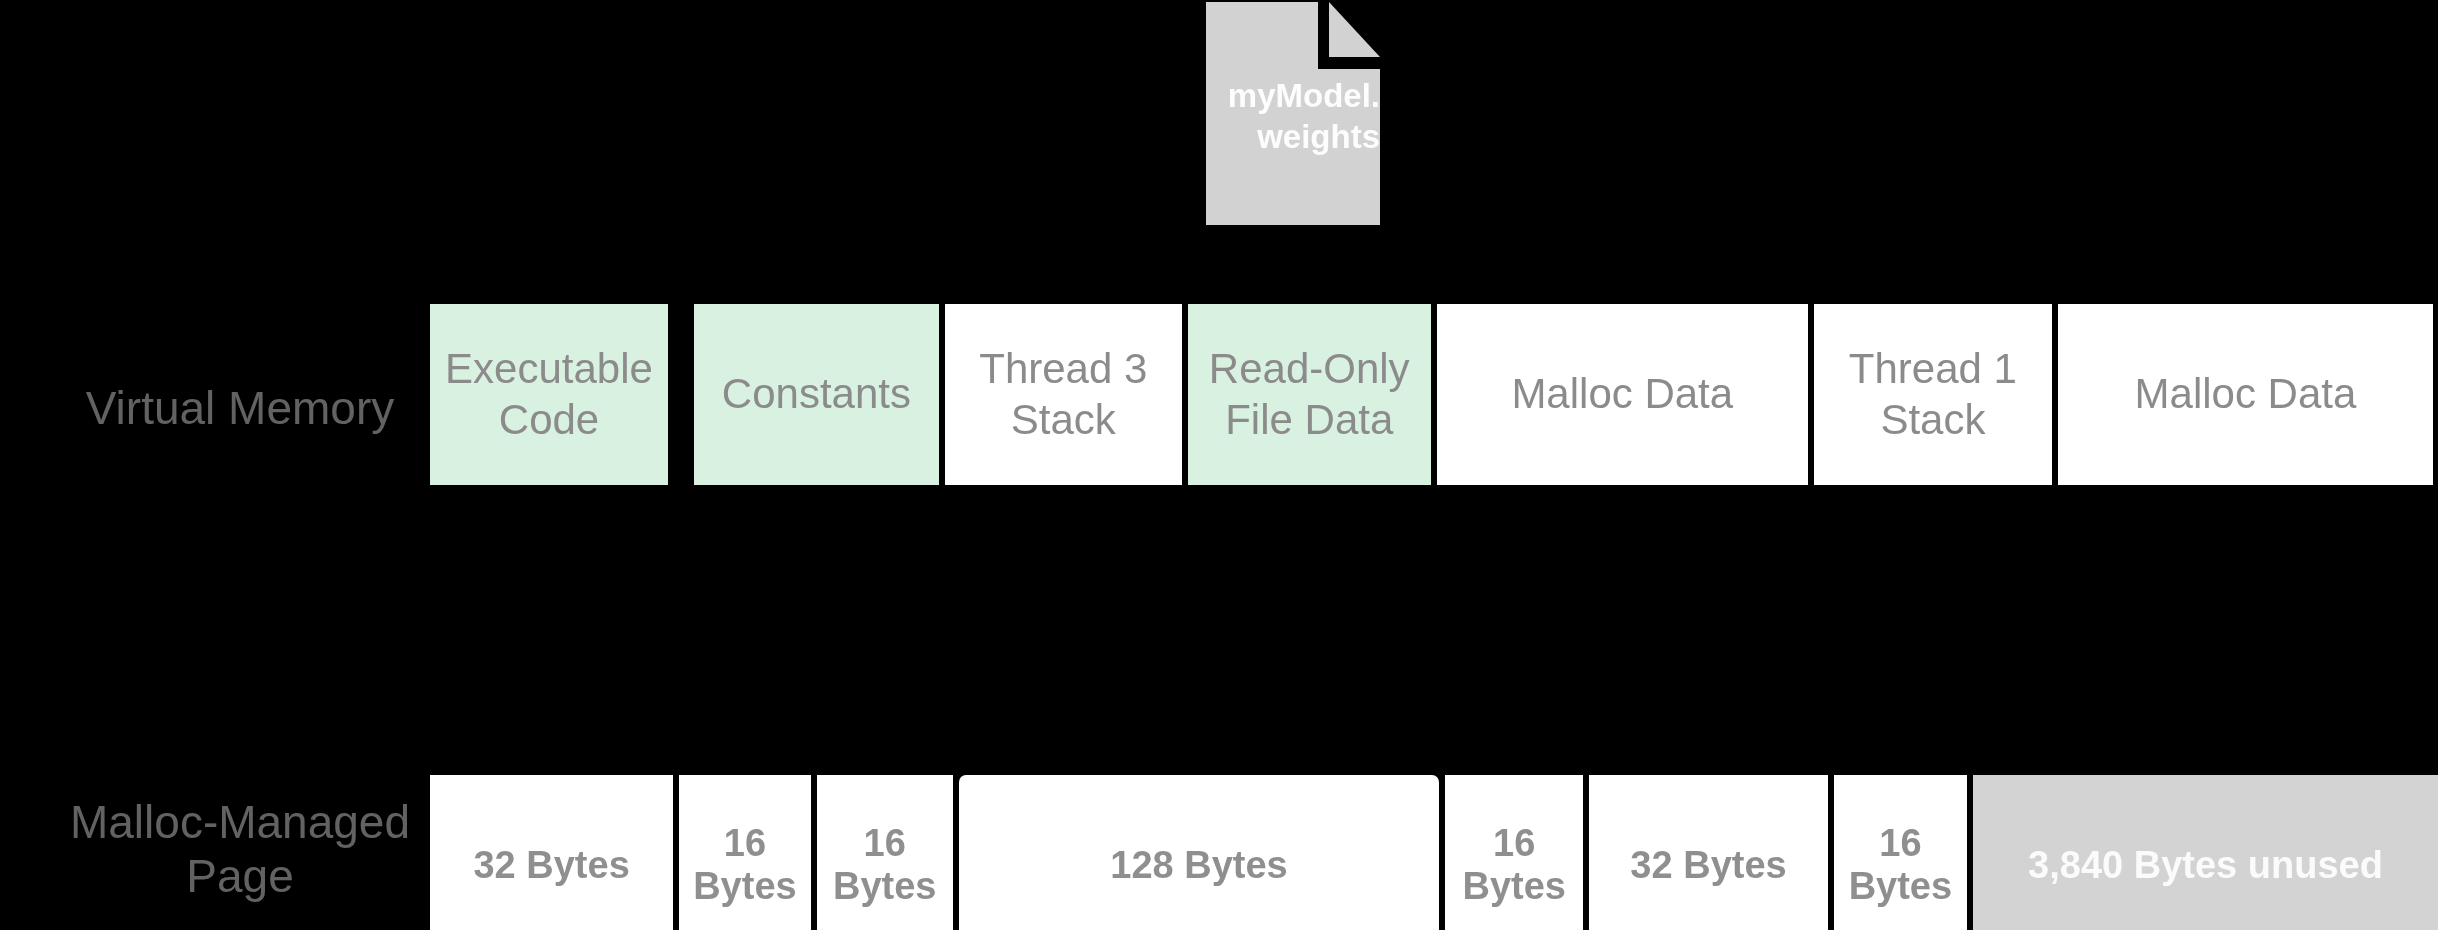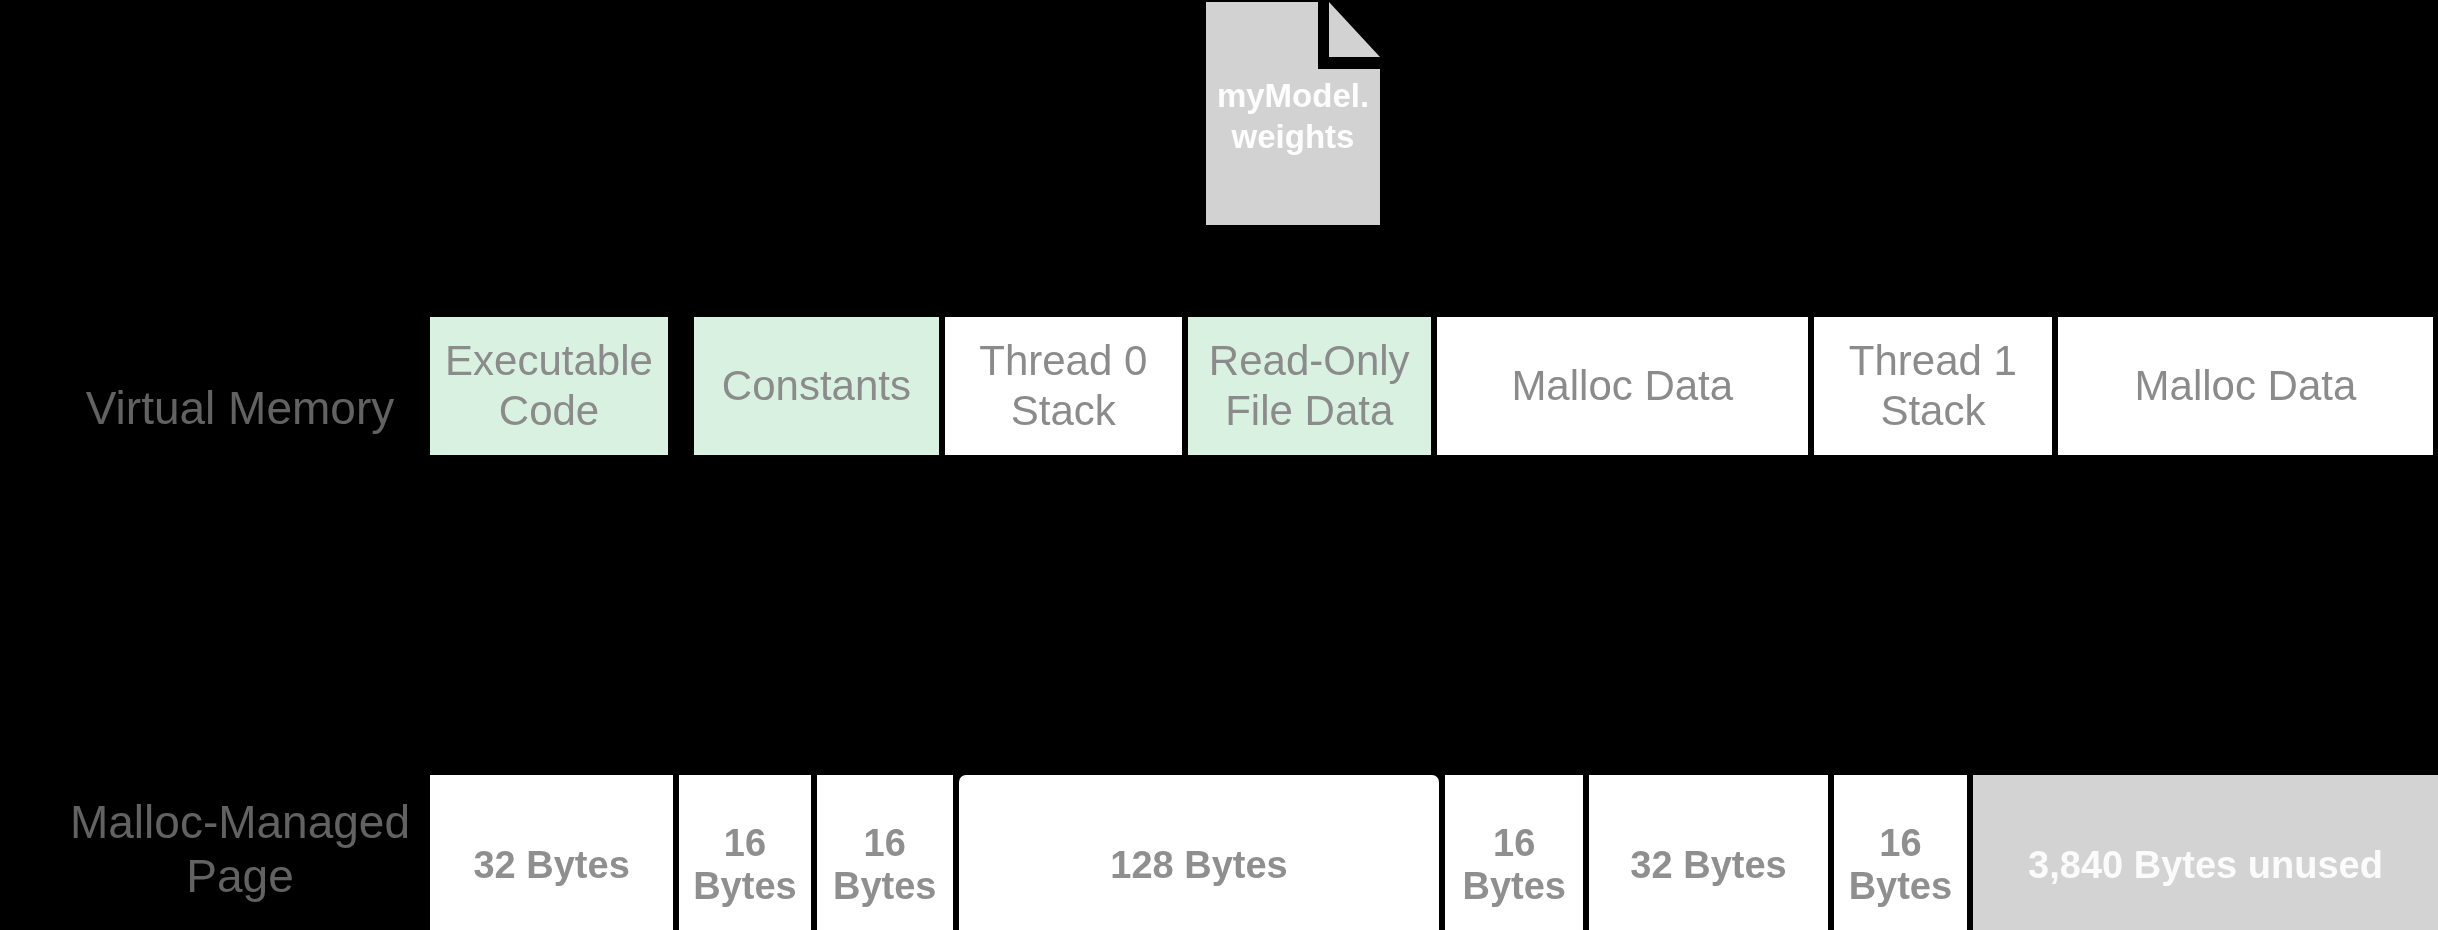--- a/index.html
+++ b/index.html
@@ -24,21 +24,21 @@
     width: 174px;
     height: 223px;
   }
   .file-icon svg { position: absolute; inset: 0; display: block; }
   .file-icon .icon-text {
     position: absolute;
     inset: 0;
     padding-top: 6px;
     display: flex;
     flex-direction: column;
-    align-items: center;
+    align-items: flex-end;
     justify-content: center;
     text-align: center;
     color: #fdfdfd;
     font-size: 33px;
     font-weight: 700;
     line-height: 1.22;
   }
 
   
   .row-label {
@@ -56,23 +56,23 @@
   .row-label.vm { top: 317px; height: 183px; }
   .row-label.mp { top: 775px; height: 148px; padding: 0 20px; box-sizing: border-box; }
 
   .row {
     position: absolute;
     display: flex;
     gap: 6px;
   }
   .row.vm {
     left: 430px;
-    top: 317px;
+    top: 304px;
     width: 2003px;
-    height: 138px;
+    height: 181px;
   }
   .row.mp {
     left: 430px;
     top: 775px;
     width: 2008px;
     height: 180px;
   }
   .seg {
     flex-basis: 0;
     display: flex;
@@ -118,21 +118,21 @@
 
   <div class="row-label vm">Virtual Memory</div>
   <div class="row vm">
       <div class="seg green" style="flex-grow: 240;">
         <span>Executable Code</span>
       </div>
       <div class="seg green" style="flex-grow: 247; margin-left: 20px;">
         <span>Constants</span>
       </div>
       <div class="seg white" style="flex-grow: 239;">
-        <span>Thread 0 Stack</span>
+        <span>Thread 3 Stack</span>
       </div>
       <div class="seg green" style="flex-grow: 245;">
         <span>Read-Only File Data</span>
       </div>
       <div class="seg white" style="flex-grow: 379;">
         <span>Malloc Data</span>
       </div>
       <div class="seg white" style="flex-grow: 240;">
         <span>Thread 1 Stack</span>
       </div>

